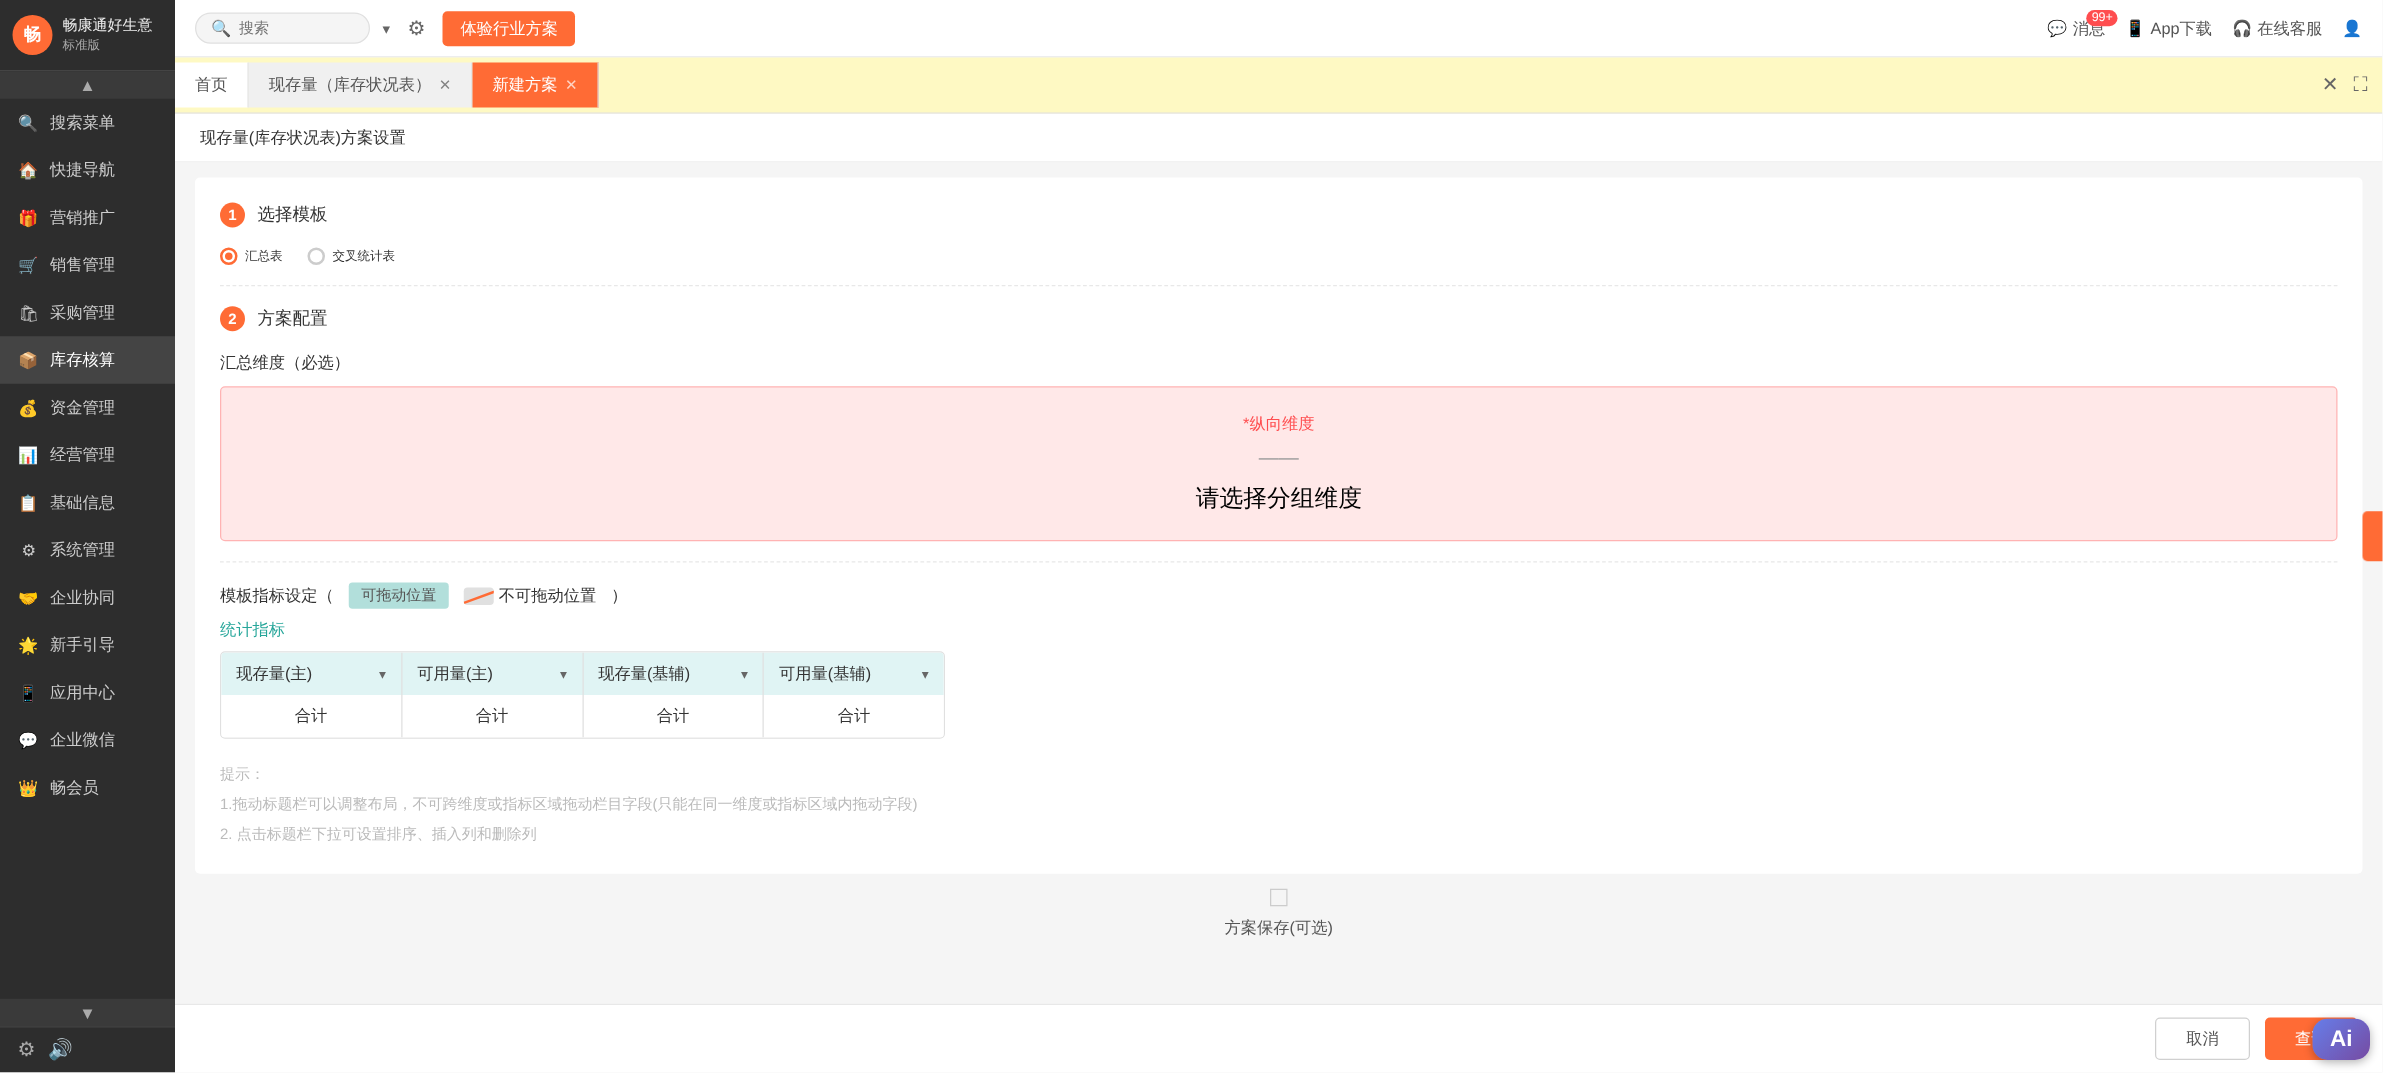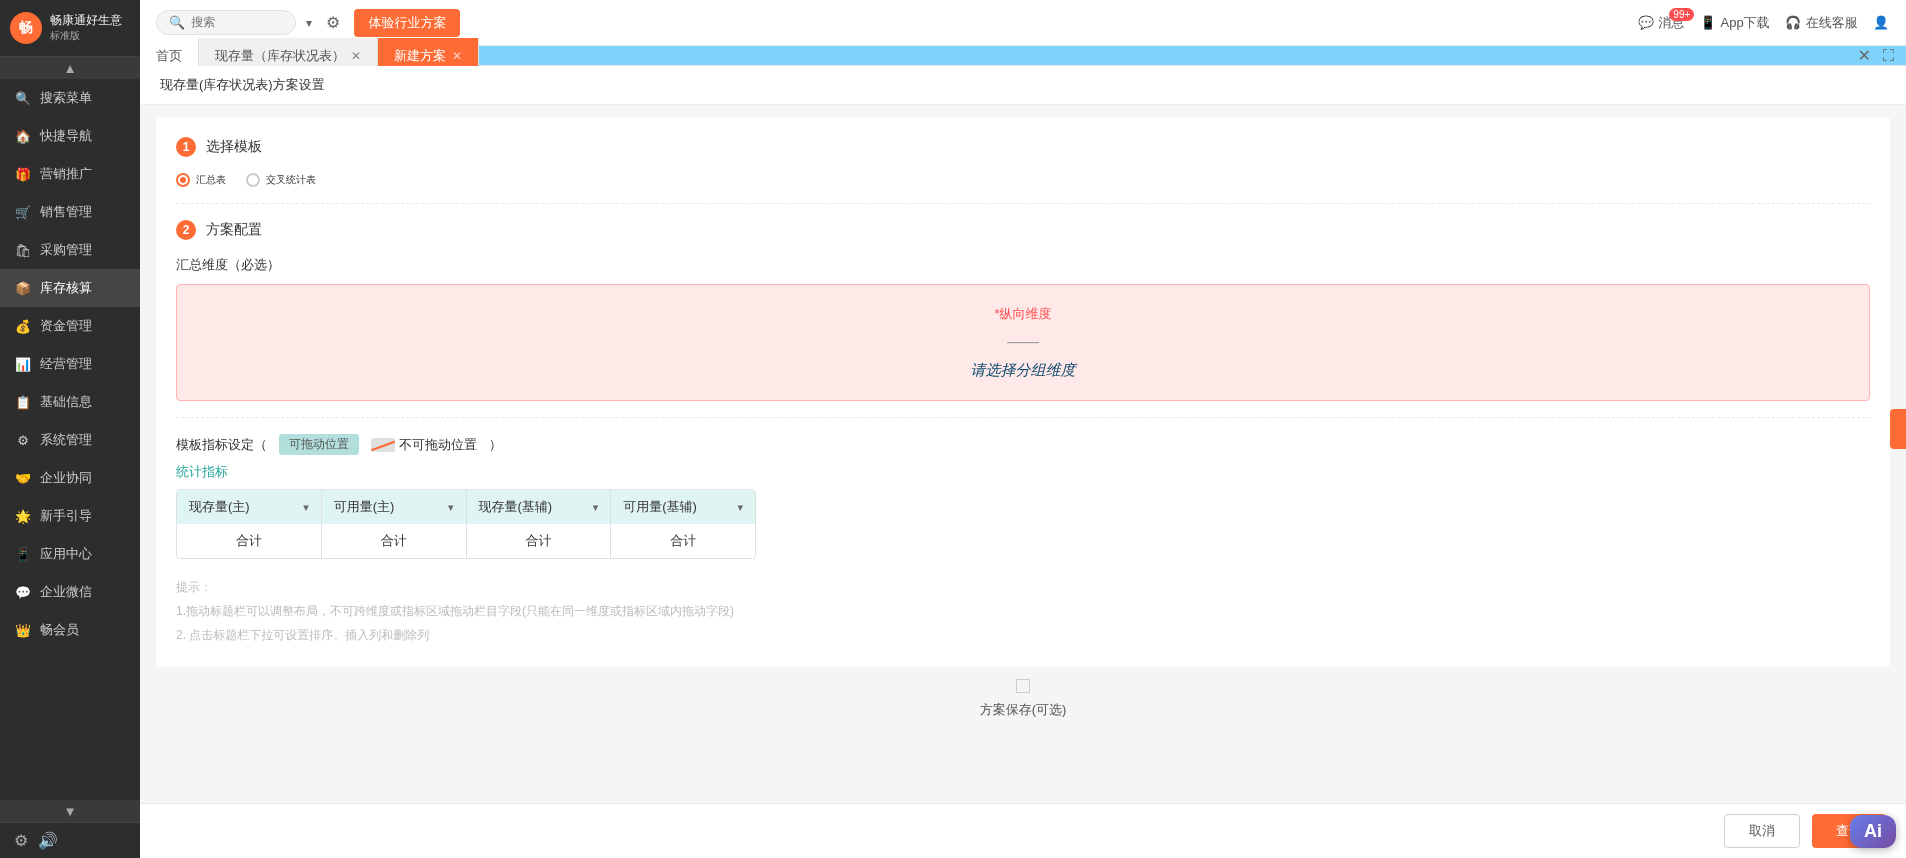--- a/index.html
+++ b/index.html
@@ -88,26 +88,26 @@
     .topbar-badge {
       background: #ff4d4f; color: white; font-size: 10px; border-radius: 8px;
       padding: 1px 4px; position: absolute; top: -6px; right: -10px; text-align: center;
     }
     .topbar-app { display: flex; align-items: center; gap: 4px; color: #555; font-size: 13px; cursor: pointer; }
     .topbar-service { display: flex; align-items: center; gap: 4px; color: #555; font-size: 13px; cursor: pointer; }
     .topbar-user { color: #555; font-size: 13px; cursor: pointer; }
 
     
     .tabbar {
-      background: #7dd3fc;
+      background: #fef9c3;
       border-bottom: 1px solid #e0e0e0;
       display: flex;
       align-items: center;
       flex-shrink: 0;
-      height: 20px;
+      height: 45px;
     }
     .tab {
       display: flex; align-items: center; gap: 6px;
       padding: 0 16px; height: 36px; cursor: pointer;
       font-size: 13px; color: #555;
       border-right: 1px solid #e0e0e0;
       background: #f0f0f0;
     }
     .tab.active {
       background: #ff6b35; color: white;
@@ -160,21 +160,21 @@
     .section-label { font-size: 13px; color: #333; margin-bottom: 10px; }
 
     .dimension-box {
       background: #ffe8e8; border: 1px solid #ffb3b3; border-radius: 4px;
       padding: 20px; display: flex; align-items: center; gap: 10px;
       min-height: 80px;
       flex-direction: column;
     }
     .dimension-label { color: #ff4d4f; font-size: 13px; }
     .dimension-arrow { color: #999; font-size: 16px; }
-    .dimension-placeholder { color: #0c4a6e; font-size: 15px; font-style: italic; }
+    .dimension-placeholder { color: #000000; font-size: 19px; }
 
     .indicator-setting { display: flex; align-items: center; gap: 12px; margin: 16px 0 8px; font-size: 13px; color: #333; }
     .drag-indicator { background: #b2dfdb; border-radius: 3px; padding: 2px 10px; font-size: 12px; color: #555; }
     .no-drag-indicator { display: flex; align-items: center; gap: 4px; }
     .strikethrough-box {
       width: 24px; height: 14px; background: #e0e0e0; border-radius: 3px;
       position: relative; overflow: hidden;
     }
     .strikethrough-box::after {
       content: ''; position: absolute; top: 50%; left: -2px; right: -2px;

